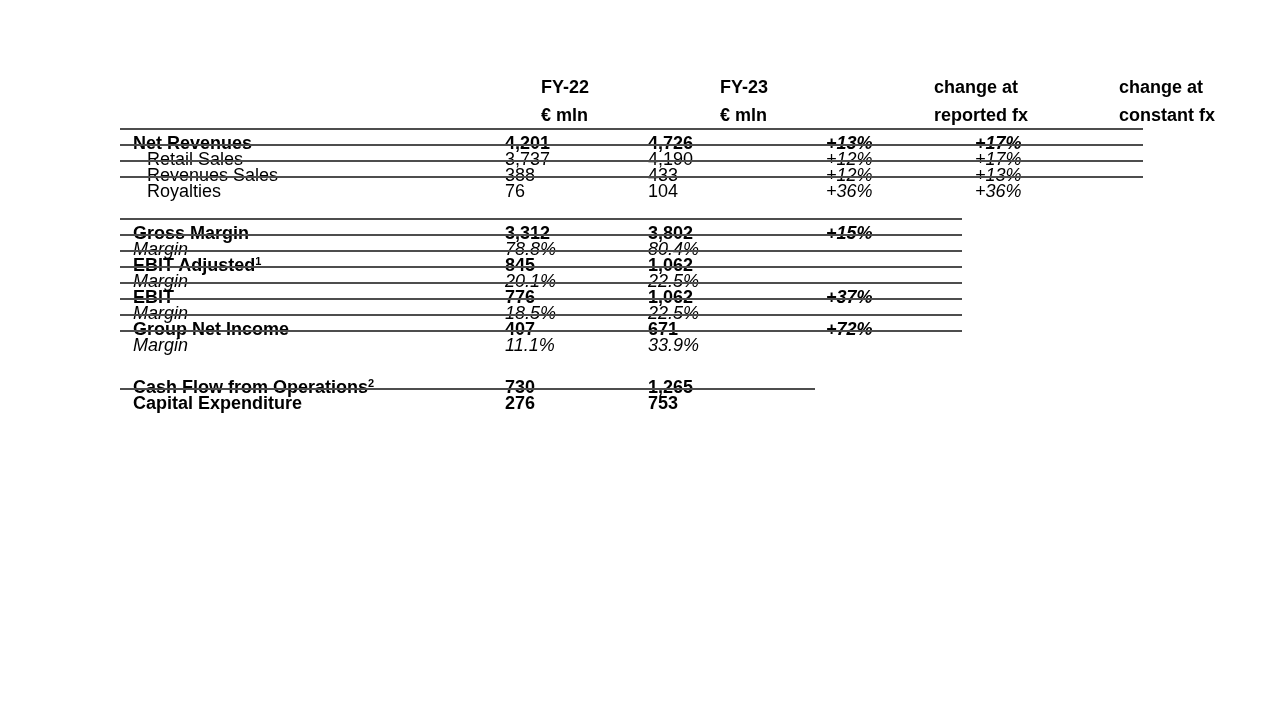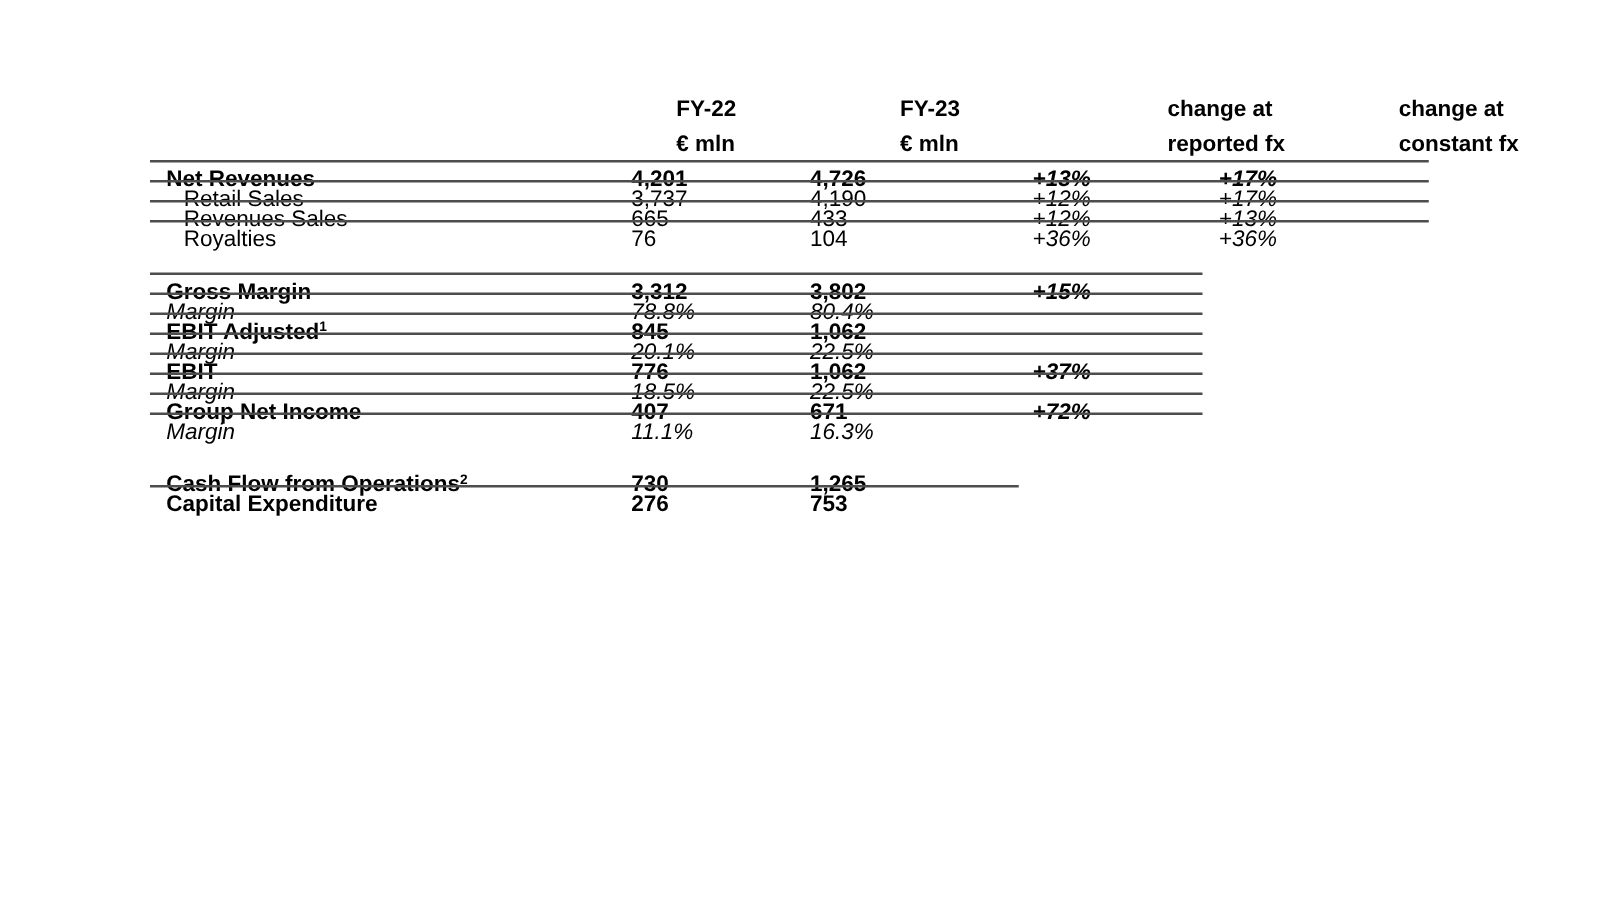--- a/index.html
+++ b/index.html
@@ -105,21 +105,21 @@
           </div>
           <div class="trow row-indent hl-below">
             <span class="c-label">Retail Sales</span>
             <span class="c-num">3,737</span>
             <span class="c-num">4,190</span>
             <span class="c-pct">+12%</span>
             <span class="c-pct">+17%</span>
           </div>
           <div class="trow row-indent hl-below">
             <span class="c-label">Revenues Sales</span>
-            <span class="c-num">665</span>
+            <span class="c-num">388</span>
             <span class="c-num">433</span>
             <span class="c-pct">+12%</span>
             <span class="c-pct">+13%</span>
           </div>
           <div class="trow row-indent">
             <span class="c-label">Royalties</span>
             <span class="c-num">76</span>
             <span class="c-num">104</span>
             <span class="c-pct">+36%</span>
             <span class="c-pct">+36%</span>
@@ -170,21 +170,21 @@
           <div class="trow row-bold pct-bold hl-below">
             <span class="c-label">Group Net Income</span>
             <span class="c-num">407</span>
             <span class="c-num">671</span>
             <span class="c-pct">+72%</span>
             <span class="c-pct"></span>
           </div>
           <div class="trow row-italic">
             <span class="c-label">Margin</span>
             <span class="c-num">11.1%</span>
-            <span class="c-num">16.3%</span>
+            <span class="c-num">33.9%</span>
             <span class="c-pct"></span>
             <span class="c-pct"></span>
           </div>
         </div>
         <div class="sec-short gap-26">
           <div class="trow row-bold hl-below">
             <span class="c-label">Cash Flow from Operations<sup>2</sup></span>
             <span class="c-num">730</span>
             <span class="c-num">1,265</span>
             <span class="c-pct"></span>

